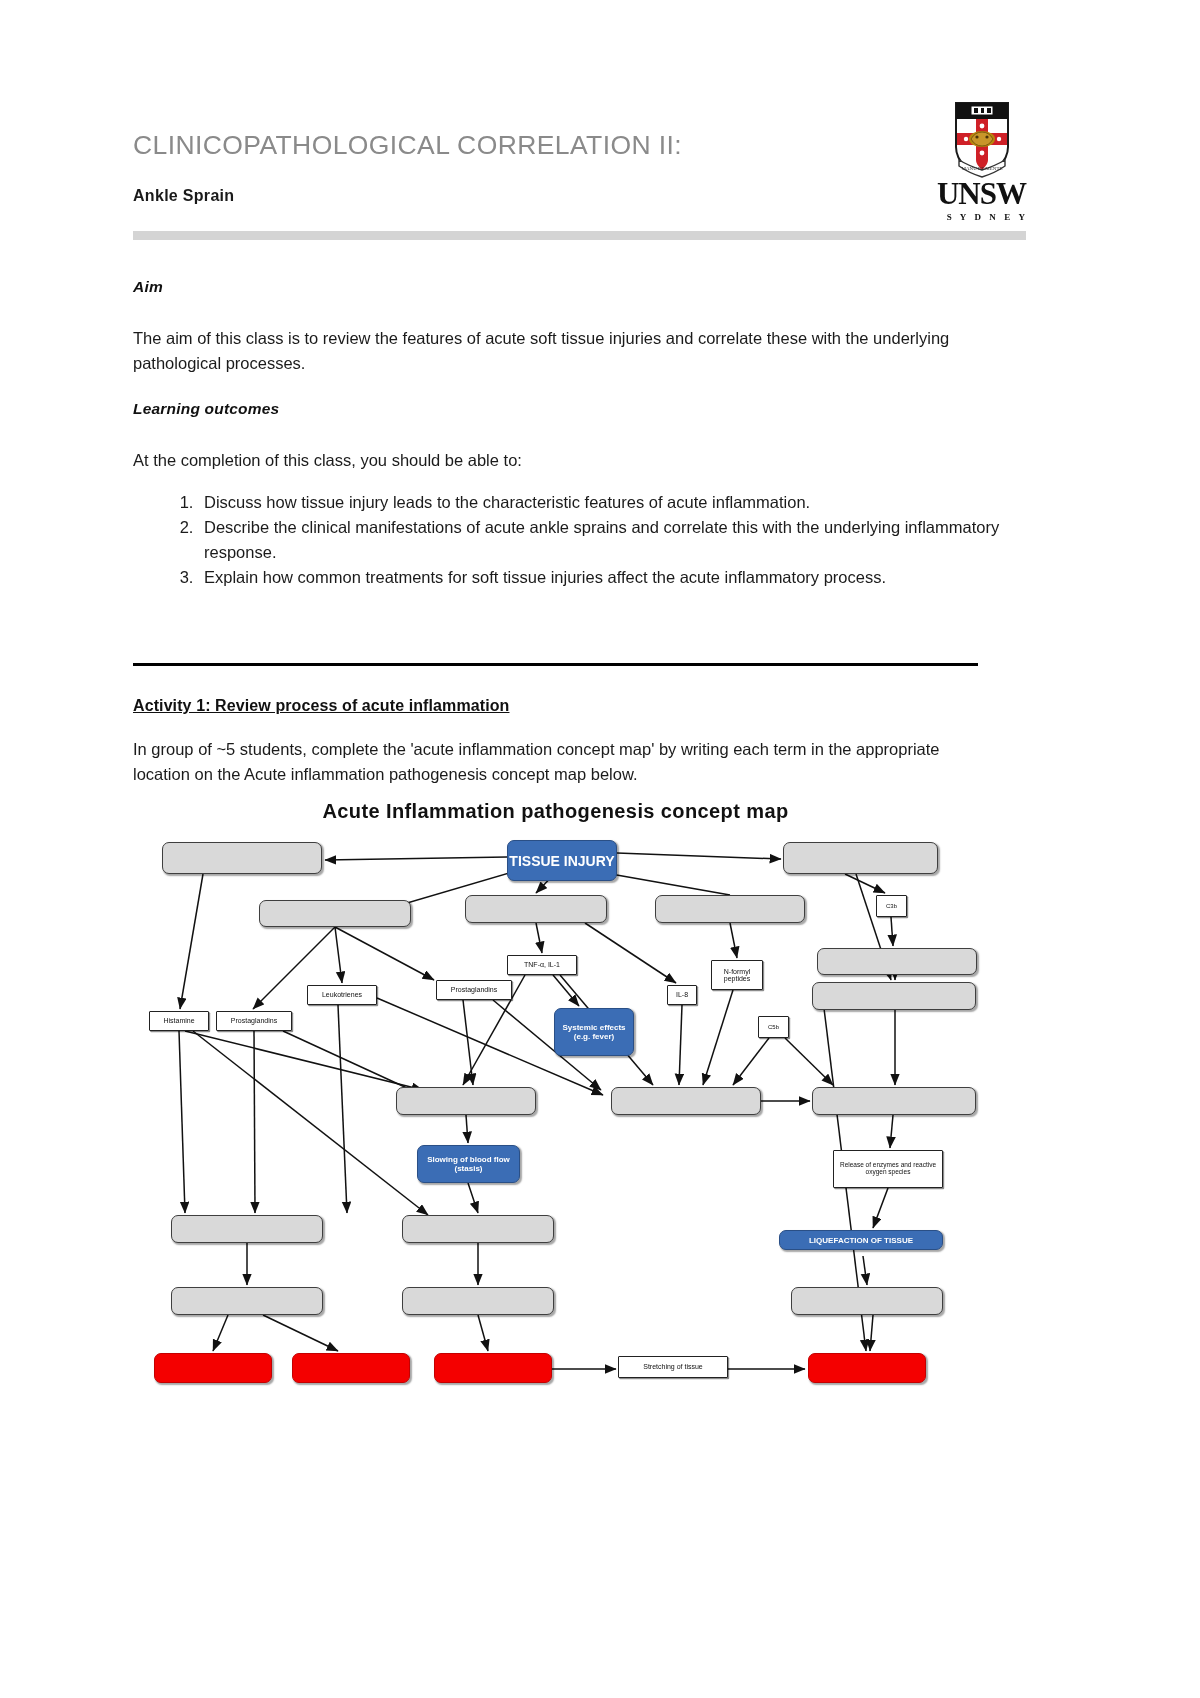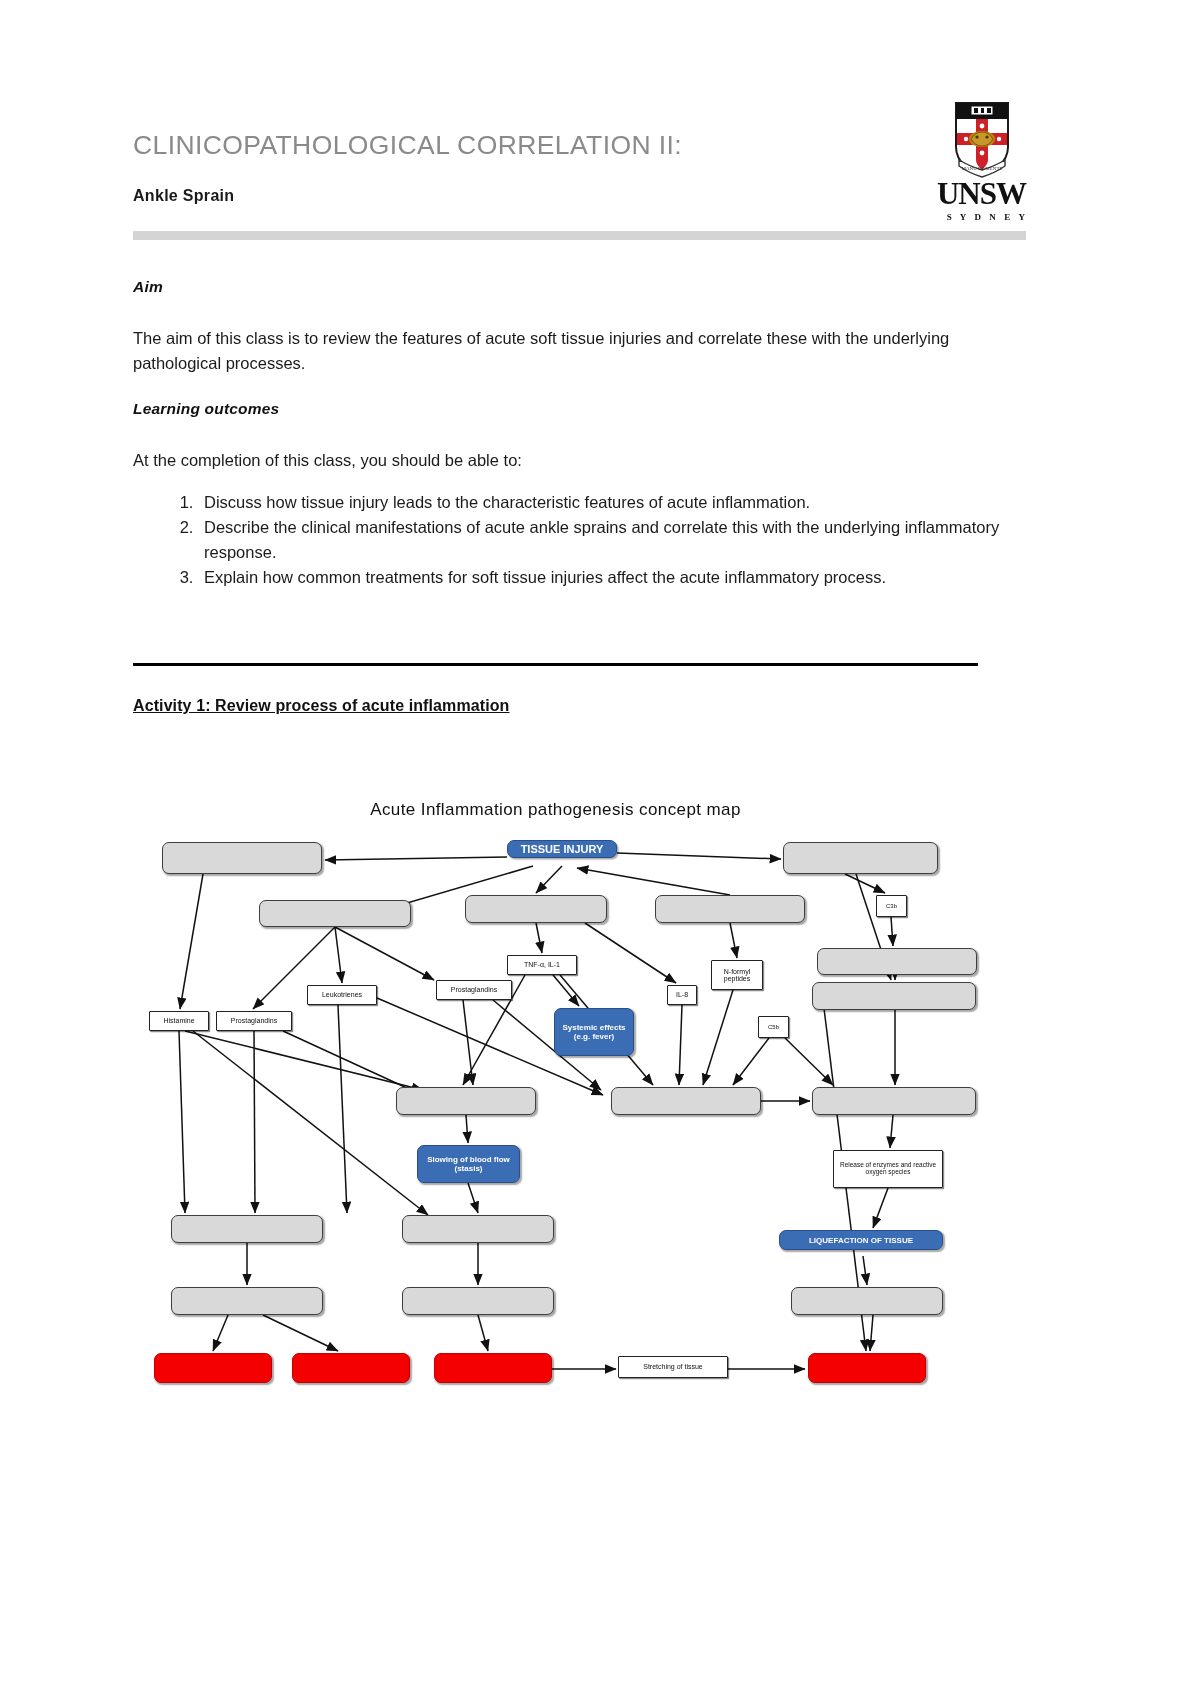--- a/index.html
+++ b/index.html
@@ -20,21 +20,21 @@
   
   .h2{position:absolute;left:133px;font-size:15.5px;font-weight:bold;letter-spacing:.2px;color:#111;font-style:italic;}
   .p{position:absolute;left:133px;font-size:16.5px;line-height:25px;color:#1b1b1b;width:845px;}
   ol.lo{position:absolute;left:152px;top:490px;width:835px;margin:0;padding:0 0 0 46px;font-size:16.5px;line-height:25px;color:#1b1b1b;}
   ol.lo li{padding-left:6px;margin:0;}
   .rule-black{position:absolute;left:133px;top:663px;width:845px;height:3px;background:#000;}
   .act-h{position:absolute;left:133px;top:697px;font-size:16px;font-weight:bold;color:#111;text-decoration:underline;letter-spacing:.1px;}
 
   
   #map{position:absolute;left:133px;top:800px;width:845px;height:610px;}
-  .map-title{position:absolute;left:0;top:0;width:845px;text-align:center;font-size:17px;font-weight:normal;letter-spacing:.4px;color:#111;}
+  .map-title{position:absolute;left:0;top:0;width:845px;text-align:center;font-size:20px;font-weight:bold;letter-spacing:.4px;color:#111;}
   .nd{position:absolute;box-sizing:border-box;display:flex;align-items:center;justify-content:center;text-align:center;}
   
   .blank{background:#d9d9d9;border:1.6px solid #3f3f3f;border-radius:7px;box-shadow:1.5px 1.5px 1.5px rgba(0,0,0,.35);}
   
   .blue{background:#3b6db5;border:1.4px solid #2a4f86;border-radius:7px;color:#fff;font-weight:bold;box-shadow:1.5px 1.5px 1.5px rgba(0,0,0,.35);}
   
   .red{background:#f40000;border:1.4px solid #c40000;border-radius:7px;box-shadow:1.5px 1.5px 1.5px rgba(0,0,0,.35);}
   
   .lbl{background:#fff;border:1.3px solid #222;border-radius:1px;color:#111;box-shadow:1.2px 1.2px 0 rgba(0,0,0,.45);line-height:1.05;}
   svg.links{position:absolute;left:0;top:0;width:845px;height:610px;overflow:visible;}
@@ -77,20 +77,21 @@
   <div class="p" style="top:448px">At the completion of this class, you should be able to:</div>
 
   <ol class="lo">
     <li>Discuss how tissue injury leads to the characteristic features of acute inflammation.</li>
     <li>Describe the clinical manifestations of acute ankle sprains and correlate this with the underlying inflammatory response.</li>
     <li>Explain how common treatments for soft tissue injuries affect the acute inflammatory process.</li>
   </ol>
 
   <div class="rule-black"></div>
   <div class="act-h">Activity 1: Review process of acute inflammation</div>
+  <div class="p" style="top:737px">In group of ~5 students, complete the 'acute inflammation concept map' by writing each term in the appropriate location on the Acute inflammation pathogenesis concept map below.</div>
 
   <div id="map">
     <div class="map-title">Acute Inflammation pathogenesis concept map</div>
 
     <svg class="links" viewBox="0 0 845 610">
       <defs>
         <marker id="ah" markerWidth="9" markerHeight="9" refX="7.6" refY="3.2" orient="auto">
           <path d="M0,0 L8,3.2 L0,6.4 z" fill="#111"></path>
         </marker>
       </defs>
@@ -172,21 +173,21 @@
 
         <path d="M740,515 L737,551"></path>
 
         <path d="M419,569 L483,569"></path>
 
         <path d="M595,569 L672,569"></path>
 
         <path d="M690,200 L733,551"></path>
       </g>
     </svg>
-  <div class="nd blue" style="left: 374px; top: 40px; width: 110px; height: 18px; font-size: 11px;">
+  <div class="nd blue" style="left: 374px; top: 40px; width: 110px; height: 41px; font-size: 14px;">
         <span>TISSUE INJURY</span>
       </div>
       <div class="nd blank" style="left: 29px; top: 42px; width: 160px; height: 32px; font-size: 8px;">
         <span></span>
       </div>
       <div class="nd blank" style="left: 650px; top: 42px; width: 155px; height: 32px; font-size: 8px;">
         <span></span>
       </div>
       <div class="nd blank" style="left: 126px; top: 100px; width: 152px; height: 27px; font-size: 8px;">
         <span></span>

